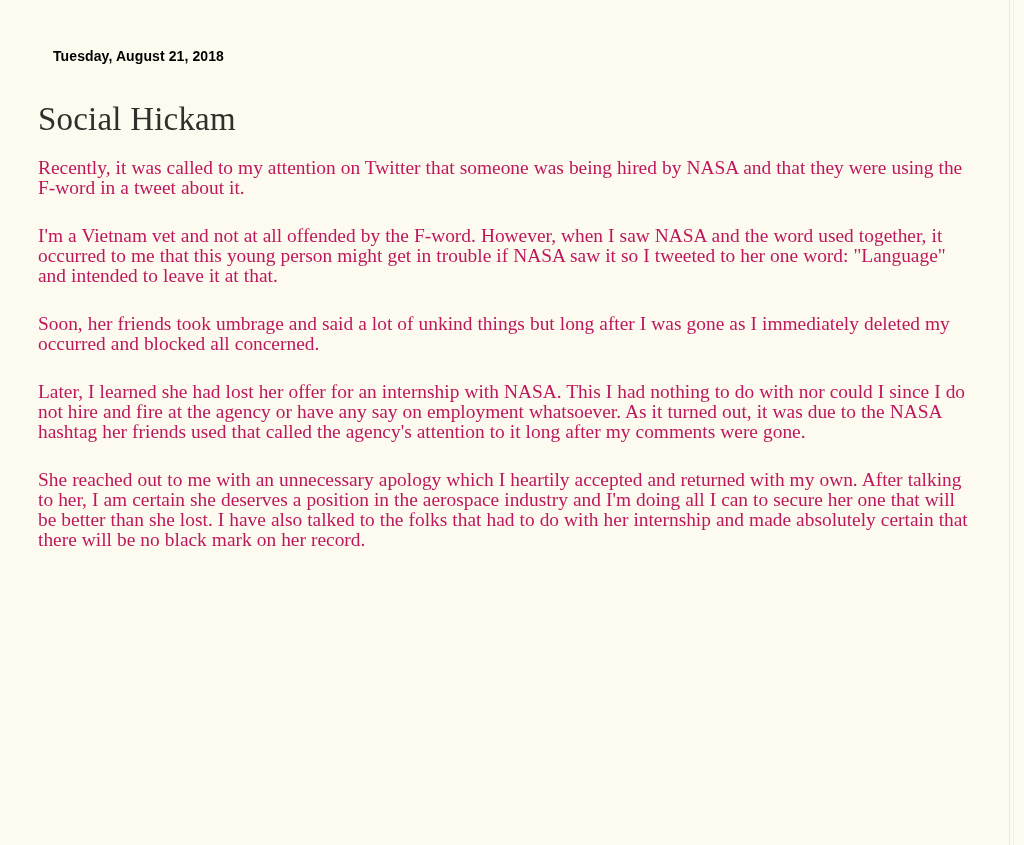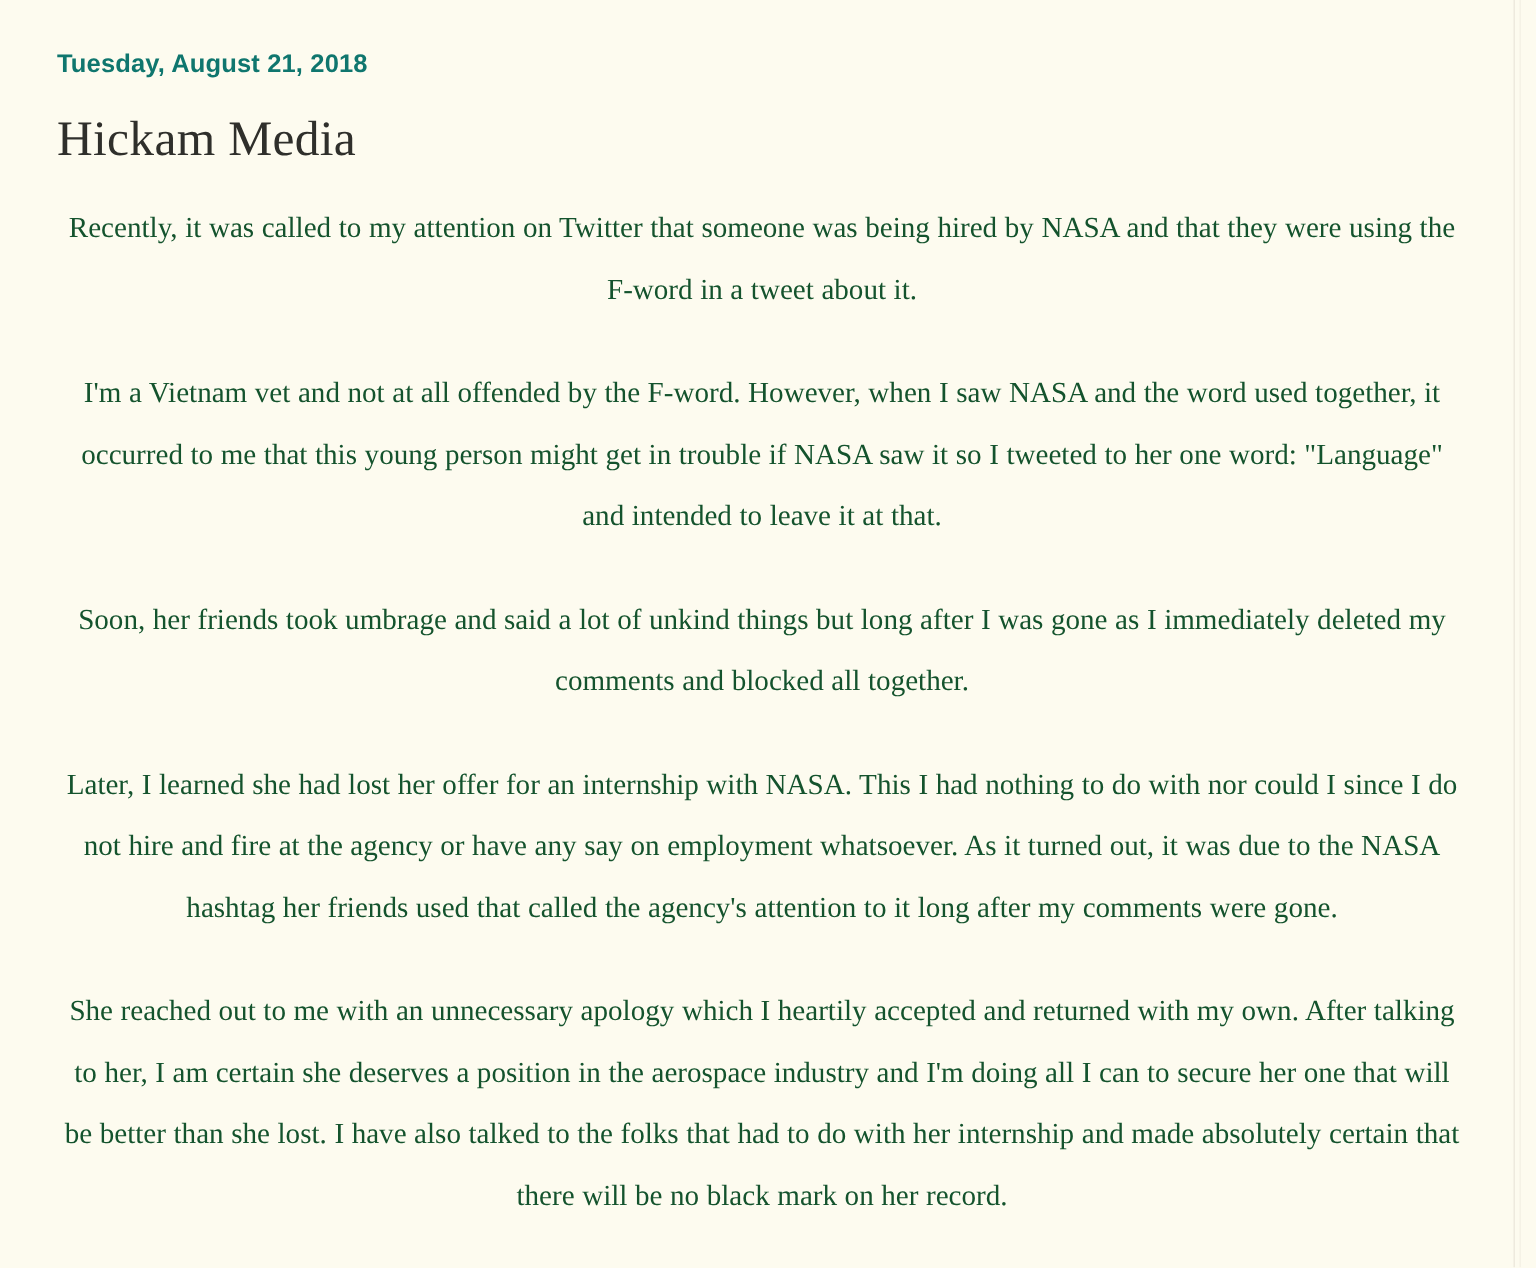--- a/index.html
+++ b/index.html
@@ -36,24 +36,24 @@
   .post {
     position: absolute;
     left: 38px;
     top: 0;
     width: 940px;
   }
 
   .post-date {
     font-family: "Liberation Sans", sans-serif;
     font-weight: bold;
-    font-size: 17px;
+    font-size: 14px;
     letter-spacing: 0.1px;
-    color: #0f766e;
-    margin: 0;
+    color: #000000;
+    margin: 15px;
     padding-top: 33px;
   }
 
   .post-title {
     font-family: "Liberation Serif", serif;
     font-weight: normal;
     font-size: 33px;
     line-height: 1.1;
     color: #2f2f2b;
     margin: 0;
@@ -61,45 +61,45 @@
     letter-spacing: 0.2px;
   }
 
   .post-body {
     padding-top: 21px;
   }
 
   .post-body p {
     font-family: "Liberation Serif", serif;
     font-size: 19.4px;
-    line-height: 41px;
-    color: #14532d;
+    line-height: 20px;
+    color: #be185d;
     margin: 0 0 28px 0;
-    text-align: center;
+    text-align: left;
     word-spacing: 0.2px;
   }
 
   .post-body p.signature {
     margin-bottom: 0;
     padding-top: 10px;
   }
 </style>
 </head>
 <body>
 
 <div class="page-edge"></div>
 <div class="page-edge-2"></div>
 
 <article class="post">
 
   <div class="post-date">Tuesday, August 21, 2018</div>
 
-  <h1 class="post-title">Hickam Media</h1>
+  <h1 class="post-title">Social Hickam</h1>
 
   <div class="post-body">
     <p>Recently, it was called to my attention on Twitter that someone was being hired by NASA and that they were using the F-word in a tweet about it.</p>
     <p>I'm a Vietnam vet and not at all offended by the F-word. However, when I saw NASA and the word used together, it occurred to me that this young person might get in trouble if NASA saw it so I tweeted to her one word: "Language" and intended to leave it at that.</p>
-    <p>Soon, her friends took umbrage and said a lot of unkind things but long after I was gone as I immediately deleted my comments and blocked all together.</p>
+    <p>Soon, her friends took umbrage and said a lot of unkind things but long after I was gone as I immediately deleted my occurred and blocked all concerned.</p>
     <p>Later, I learned she had lost her offer for an internship with NASA. This I had nothing to do with nor could I since I do not hire and fire at the agency or have any say on employment whatsoever. As it turned out, it was due to the NASA hashtag her friends used that called the agency's attention to it long after my comments were gone.</p>
     <p>She reached out to me with an unnecessary apology which I heartily accepted and returned with my own. After talking to her, I am certain she deserves a position in the aerospace industry and I'm doing all I can to secure her one that will be better than she lost. I have also talked to the folks that had to do with her internship and made absolutely certain that there will be no black mark on her record.</p>
   </div>
 
 </article>
 
 </body></html>

